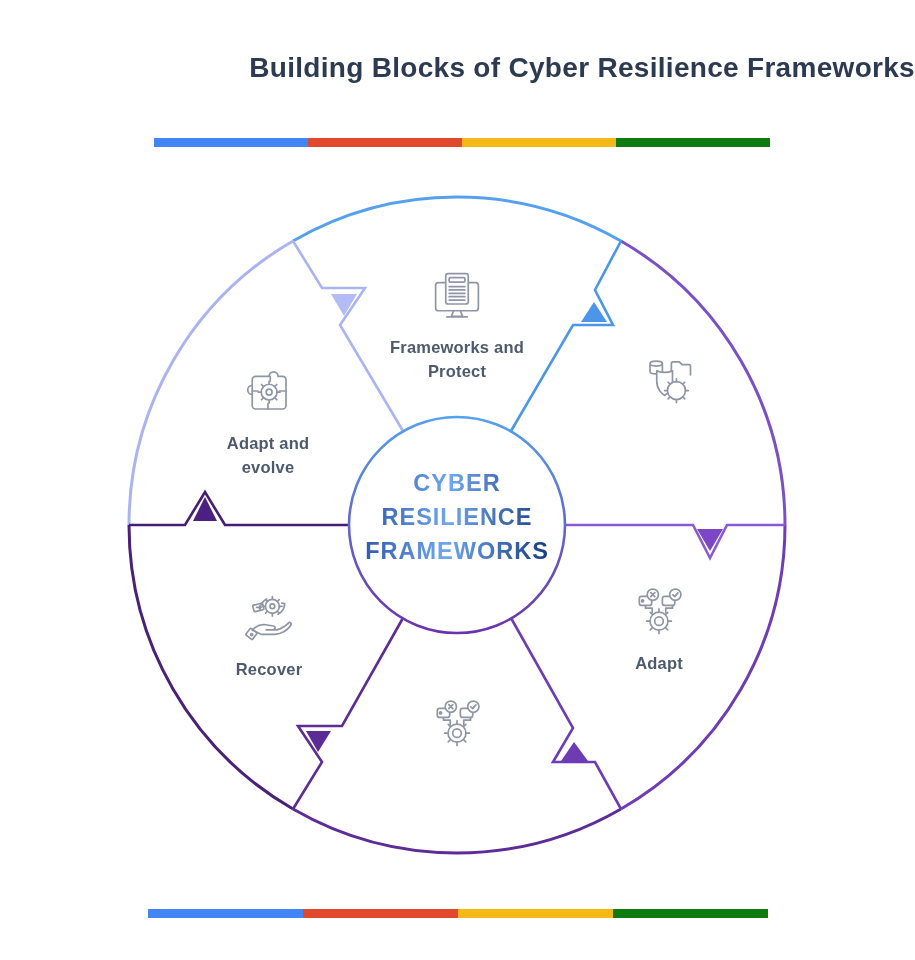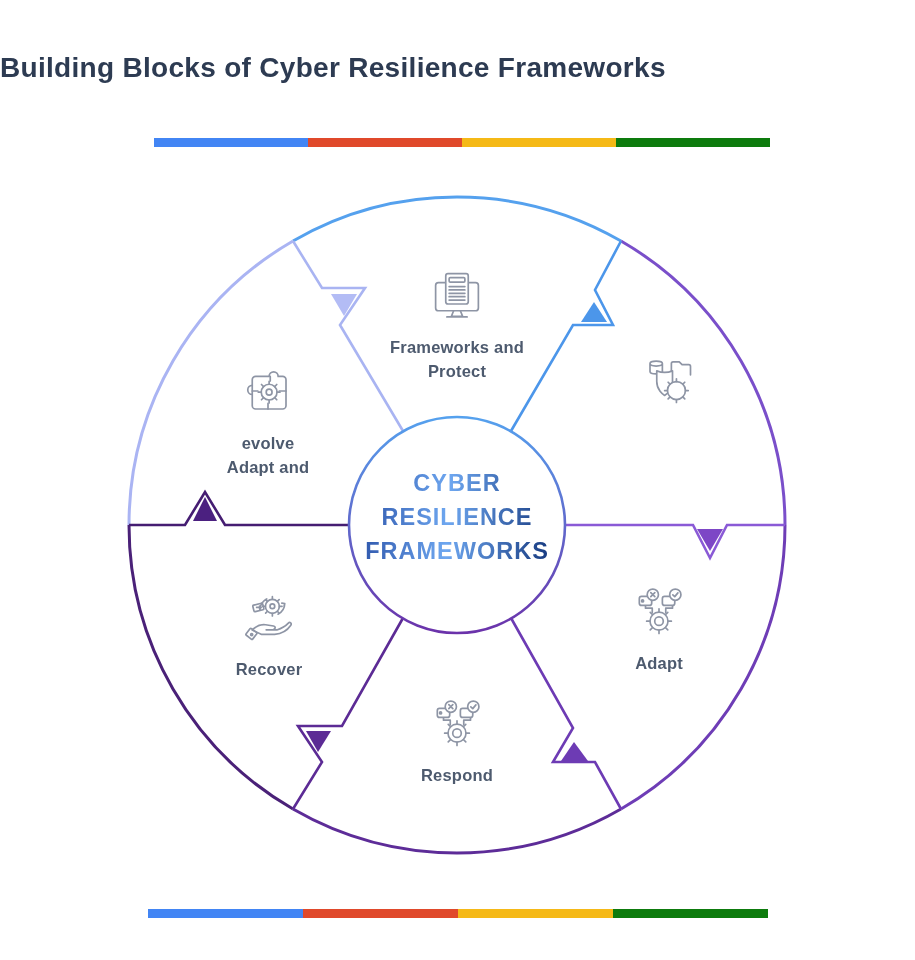--- a/index.html
+++ b/index.html
@@ -1,21 +1,21 @@
 <!DOCTYPE html>
 <html><head>
 <meta charset="utf-8">
 <style>
   html,body{margin:0;padding:0;background:#ffffff;}
   body{
     width:915px;height:960px;position:relative;overflow:hidden;
     font-family:"Liberation Sans", sans-serif;
   }
   .page-title{
-    position:absolute;left:0;top:52px;width:915px;text-align:left;
+    position:absolute;left:0;top:52px;width:915px;text-align:right;
     font-size:28px;font-weight:700;color:#2d3b52;letter-spacing:.3px;margin:0;
   }
   .bar{position:absolute;display:block;}
   .bar-top{left:154px;top:138px;}
   .bar-bottom{left:148px;top:909px;}
   .wheel-svg{position:absolute;left:0;top:0;}
   .seg{position:absolute;text-align:center;}
   .seg svg{display:inline-block;}
   .seg-label{
     margin-top:10px;font-size:16.5px;font-weight:600;color:#4d5a6e;
@@ -138,23 +138,20 @@
     <circle cx="18.5" cy="9.5" r="5" fill="#ffffff"></circle>
     <path d="M16.7 7.7 L20.3 11.3 M20.3 7.7 L16.7 11.3"></path>
     <circle cx="38.5" cy="9.5" r="5" fill="#ffffff"></circle>
     <path d="M36.3 9.6 L38 11.2 L40.8 7.9"></path>
     <g transform="translate(24,33)">
       <circle r="8" fill="#ffffff"></circle>
       <circle r="3.8"></circle>
       <path d="M8 0 H11 M5.66 5.66 L7.8 7.8 M0 8 V11 M-5.66 5.66 L-7.8 7.8 M-8 0 H-11 M-5.66 -5.66 L-7.8 -7.8 M0 -8 V-11 M5.66 -5.66 L7.8 -7.8"></path>
     </g>
   </svg>
-  <div class="seg-label">
-    <div>Respond</div>
-  </div>
 </div>
 
 <div class="seg" style="left:194px;top:590px;width:150px;">
   <svg width="56" height="54" viewBox="0 0 48 48" fill="none" stroke="#8e95a5" stroke-width="1.5" stroke-linecap="round" stroke-linejoin="round">
     <path d="M16 17.5 a11 11 0 0 1 6 -9.5 M38 12 a11 11 0 0 1 -6 9.5 M38 12 l-2.6 -0.4 M38 12 l-0.6 2.5"></path>
     <rect x="10" y="12.5" width="9" height="6" rx="1" transform="rotate(-14 14.5 15.5)"></rect>
     <path d="M13 15.5 h4 l-1.4 -1.2 M17 15.5 l-1.4 1.2"></path>
     <g transform="translate(27,14.5)">
       <circle r="6.2" fill="#ffffff"></circle>
       <circle r="2.1"></circle>
@@ -174,22 +171,22 @@
     <path d="M10 37 v-16 a3 3 0 0 1 0 0 M10 21 v-7 a3 3 0 0 1 3 -3 h12 a4 4 0 0 1 8 0 h4 a3 3 0 0 1 3 3 v23 a3 3 0 0 1 -3 3 h-24 a3 3 0 0 1 -3 -3 z"></path>
     <path d="M10 27 a4 4 0 0 1 0 -8"></path>
     <path d="M26 11 v4 M24 40 v-5 M10 24 h5 M40 24 h-6"></path>
     <g transform="translate(25,25)">
       <circle r="7" fill="#ffffff"></circle>
       <circle r="2.6"></circle>
       <path d="M7 0 H9.6 M4.95 4.95 L6.8 6.8 M0 7 V9.6 M-4.95 4.95 L-6.8 6.8 M-7 0 H-9.6 M-4.95 -4.95 L-6.8 -6.8 M0 -7 V-9.6 M4.95 -4.95 L6.8 -6.8"></path>
     </g>
   </svg>
   <div class="seg-label">
+    <div>Adapt and</div>
     <div>evolve</div>
-    <div>Adapt and</div>
   </div>
 </div>
 
 <svg class="bar bar-bottom" width="620" height="9" viewBox="0 0 616 9" preserveAspectRatio="none">
   <rect x="0" y="0" width="154" height="9" fill="#4285F4"></rect>
   <rect x="154" y="0" width="154" height="9" fill="#E0492B"></rect>
   <rect x="308" y="0" width="154" height="9" fill="#F5B917"></rect>
   <rect x="462" y="0" width="154" height="9" fill="#0D7B0D"></rect>
 </svg>
 

